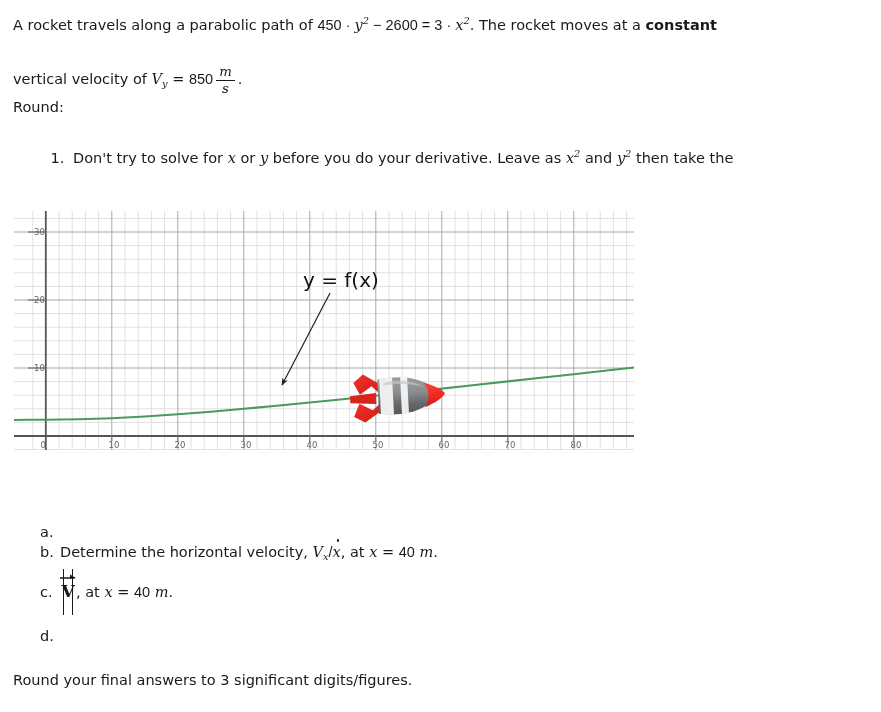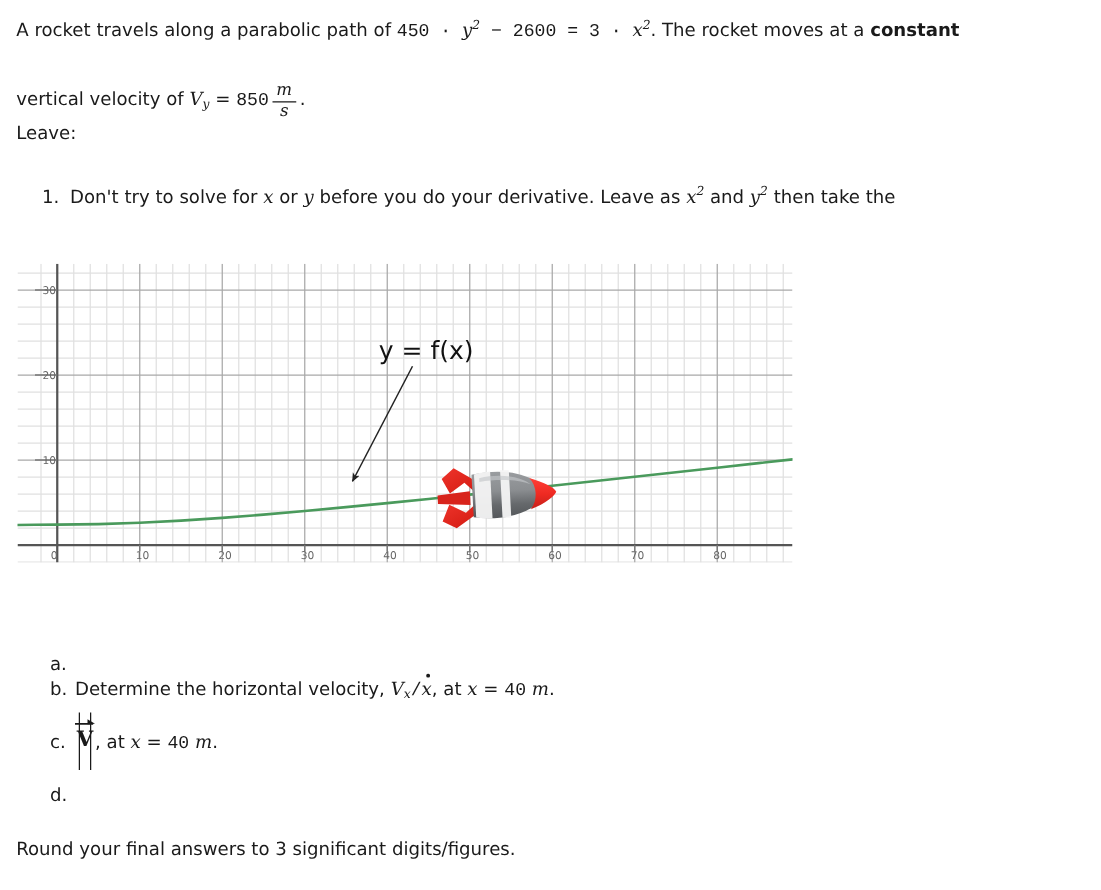--- a/index.html
+++ b/index.html
@@ -10,21 +10,21 @@
   body {
     width: 881px;
     height: 712px;
     position: relative;
     font-family: "DejaVu Sans", "Liberation Sans", sans-serif;
     font-size: 14.5px;
     color: #1a1a1a;
     overflow: hidden;
   }
   .mi { font-family: "DejaVu Serif", "Liberation Serif", serif; font-style: italic; }
-  .mn { font-family: Liberation Mono, monospace; font-style: normal; }
+  .mn { font-family: Liberation Sans, sans-serif; font-style: normal; }
   sup.exp {
     font-family: "DejaVu Serif", "Liberation Serif", serif;
     font-style: italic;
     font-size: 0.68em;
     vertical-align: super;
     line-height: 0;
   }
   sub.sb {
     font-family: "DejaVu Serif", "Liberation Serif", serif;
     font-style: italic;
@@ -50,21 +50,21 @@
     margin: 0 3px;
   }
   .frac .num { display: block; font-size: 0.92em; padding: 0 3px; }
   .frac .bar { display: block; border-top: 1.4px solid #1a1a1a; margin: 1px 0; }
   .frac .den { display: block; font-size: 0.92em; padding: 0 3px; }
 
   
   #hint-label { position: absolute; left: 13px; top: 99px; }
   #hint-list {
     position: absolute;
-    left: 27px;
+    left: 44px;
     top: 147px;
     width: 800px;
     margin: 0;
     padding: 0 0 0 25px;
     line-height: 22px;
   }
   #hint-list li { padding-left: 4px; }
 
   
   #graph {
@@ -140,21 +140,21 @@
 </head>
 <body>
 
 <div id="statement">
   <span>A rocket travels along a parabolic path of </span><span class="mn">450</span><span class="mn">&nbsp;</span><span class="mn">·</span><span class="mn">&nbsp;</span><span class="mi">y</span><sup class="exp">2</sup><span class="mn">&nbsp;</span><span class="mn">−</span><span class="mn">&nbsp;</span><span class="mn">2600</span><span class="mn">&nbsp;</span><span class="mn">=</span><span class="mn">&nbsp;</span><span class="mn">3</span><span class="mn">&nbsp;</span><span class="mn">·</span><span class="mn">&nbsp;</span><span class="mi">x</span><sup class="exp">2</sup><span>. The rocket moves at a </span><b>constant</b>
 
   <span class="ln2"><span>vertical velocity of </span><span class="mi">V</span><sub class="sb">y</sub><span>&nbsp;</span><span>=</span><span>&nbsp;</span><span class="mn">850</span><span class="frac"><span class="num mi">m</span><span class="bar"></span><span class="den mi">s</span></span><span>.</span>
   </span>
 </div>
 
-<div id="hint-label">Leave:</div>
+<div id="hint-label">Round:</div>
 
 <ol id="hint-list">
   <li><span>Don't try to solve for </span><span class="mi">x</span><span> or </span><span class="mi">y</span><span> before you do your derivative. Leave as </span><span class="mi">x</span><sup class="exp">2</sup><span> and </span><span class="mi">y</span><sup class="exp">2</sup><span> then take the</span>
   </li>
 </ol>
 
 <div id="graph">
   <svg width="620" height="239" viewBox="0 0 620 239" xmlns="http://www.w3.org/2000/svg">
     <defs>
       <marker id="arrowhead" markerWidth="7" markerHeight="7" refX="5.5" refY="2.6" orient="auto" markerUnits="strokeWidth">

